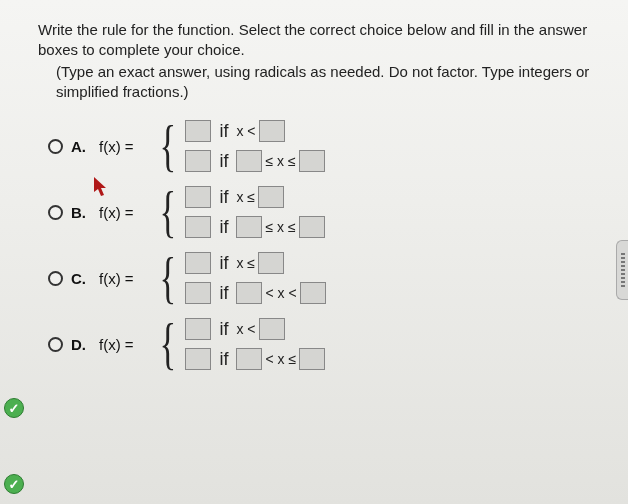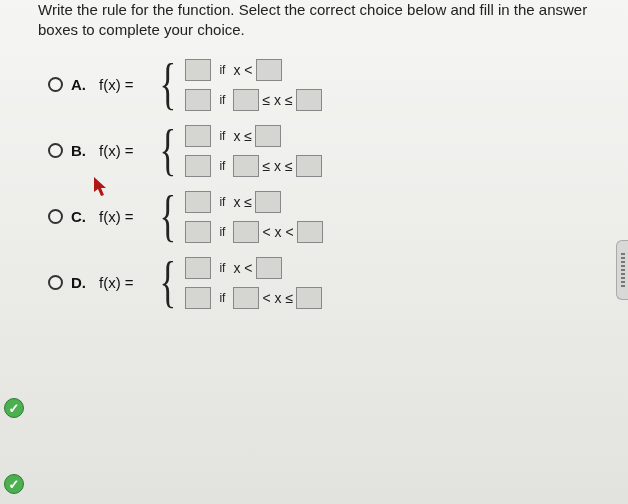--- a/index.html
+++ b/index.html
@@ -8,21 +8,21 @@
       padding: 0;
       font-family: Arial, sans-serif;
       width: 628px;
       height: 504px;
       background: #e8e8e6;
       position: relative;
       overflow: hidden;
     }
     .page {
       background: linear-gradient(to bottom, #f5f5f3 0%, #eeeeeb 40%, #e2e2de 100%);
-      padding: 0 18px 18px 38px;
+      padding: 20px 18px 18px 38px;
       height: 100%;
       color: #222;
     }
     .instructions {
       font-size: 15px;
       line-height: 1.35;
       margin-bottom: 18px;
       padding-right: 6px;
     }
     .instructions .indent {
@@ -80,21 +80,21 @@
       font-size: 14px;
     }
     .blank {
       width: 26px;
       height: 22px;
       border: 1px solid #888;
       background: #d5d5d2;
       display: inline-block;
     }
     .if {
-      font-size: 12px;
+      font-size: 18px;
       color: #222;
     }
     .cond {
       display: flex;
       align-items: center;
       gap: 3px;
       font-size: 14px;
     }
     .cursor {
       position: absolute;
@@ -144,20 +144,21 @@
       border-left: 2px dotted #777;
       border-right: 2px dotted #777;
     }
   </style>
 </head>
 <body>
 
 <div class="page">
   <div class="instructions">
     <span>Write the rule for the function. Select the correct choice below and fill in the answer boxes to complete your choice.</span>
+    <span class="indent">(Type an exact answer, using radicals as needed. Do not factor. Type integers or simplified fractions.)</span>
   </div>
 
   <div class="choices">
 
     <div class="choice">
       <span class="radio"></span>
       <span class="letter">A.</span>
       <span class="fx">f(x) =</span>
       <span class="brace">{</span>
       <div class="cases">

